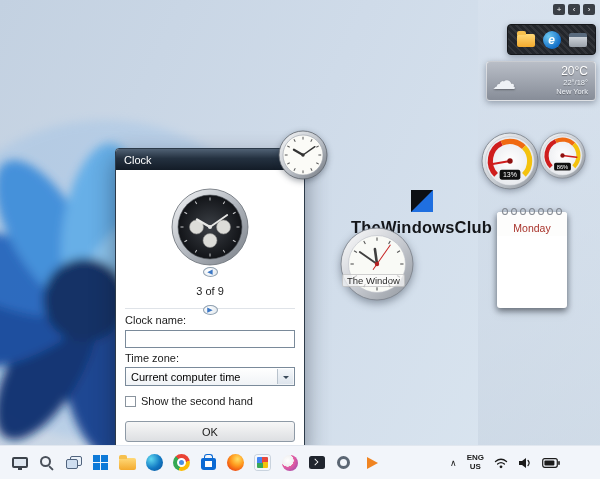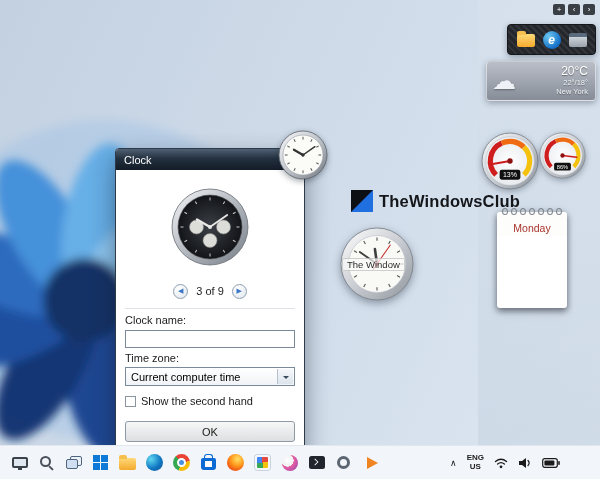--- a/index.html
+++ b/index.html
@@ -50,36 +50,36 @@
     font-size:10.5px; color:#a8322a; padding-bottom:2px; }
   .cal-body { height:72px; background:linear-gradient(#ef7a1f,#dd5c10); text-align:center; color:#fff; }
   .cal-day { font-size:31px; font-weight:bold; line-height:1.05; padding-top:3px; text-shadow:0 1px 2px rgba(120,40,0,.4); }
   .cal-year { font-size:10px; }
   .cal-spiral { position:absolute; top:-4px; left:5px; right:5px; display:flex; justify-content:space-between; z-index:6; }
   .cal-spiral span { width:6px; height:7px; border:1.6px solid #80868e; border-radius:50%; background:transparent; }
 
   
   .clock-small { position:absolute; left:278px; top:130px; z-index:9; filter:drop-shadow(0 2px 3px rgba(20,30,45,.4)); }
   .clock-large { position:absolute; left:340px; top:227px; z-index:7; filter:drop-shadow(0 3px 4px rgba(20,30,45,.4)); }
-  .drag-tooltip { position:absolute; left:342px; top:258px; z-index:8; font-size:9.5px; color:#2b2b2b;
+  .drag-tooltip { position:absolute; left:342px; top:274px; z-index:8; font-size:9.5px; color:#2b2b2b;
     background:rgba(250,250,250,.72); border:1px solid rgba(130,130,130,.35); border-radius:2px; padding:0 4px; }
-  .twc-logo { position:absolute; left:351px; top:190px; z-index:3; display:flex; align-items:center; gap:6px; }
+  .twc-logo { position:absolute; left:351px; top:190px; z-index:3; display:flex; align-items:center; gap:6px;flex-direction:column; }
   .twc-mark { width:22px; height:22px; background:#1f6fe0; position:relative; overflow:hidden; }
   .twc-mark::before { content:""; position:absolute; left:0; top:0;
     border-top:22px solid #0c0f14; border-right:22px solid transparent; }
   .twc-text { font-size:16.5px; font-weight:bold; color:#14161a; letter-spacing:.2px; }
 
   
   .dialog { position:absolute; left:115px; top:148px; width:190px; z-index:8; background:#fff;
     border:1px solid #2c3a49; border-radius:4px 4px 2px 2px; box-shadow:0 10px 24px rgba(15,25,40,.45); }
   .dialog-titlebar { height:21px; background:linear-gradient(180deg,#506174,#243140 45%,#131c27);
     color:#fff; font-size:11px; display:flex; align-items:center; padding:0 8px; border-radius:3px 3px 0 0; }
   .dialog-body { padding:7px 9px 10px; }
   .preview { height:100px; display:flex; align-items:center; justify-content:center; }
-  .nav-row { display:flex; align-items:center; justify-content:center; gap:8px; height:20px; margin-top:4px; }
+  .nav-row { display:flex; align-items:center; justify-content:center; gap:8px; height:20px; margin-top:4px;flex-direction:column; }
   .nav-btn { width:15px; height:15px; border-radius:50%; border:1px solid #8fa0b0; padding:0;
     background:radial-gradient(circle at 35% 30%, #fff, #dfe6ec); color:#3a76c4; font-size:7px;
     display:flex; align-items:center; justify-content:center; }
   .nav-text { font-size:11px; color:#222; }
   .sep { border:none; border-top:1px solid #dfe3e8; margin:7px 0 5px; }
   .field-label { font-size:11px; color:#1b1b1b; margin:4px 0 3px; }
   .text-input { width:100%; height:18px; border:1px solid #7a8a9a; font-size:11px; padding:0 4px; background:#fff;
     font-family:"Liberation Sans", sans-serif; }
   .select { position:relative; width:100%; height:19px; border:1px solid #7a8a9a;
     background:linear-gradient(#fff,#f0f3f6); font-size:11px; display:flex; align-items:center; padding:0 20px 0 5px; }

